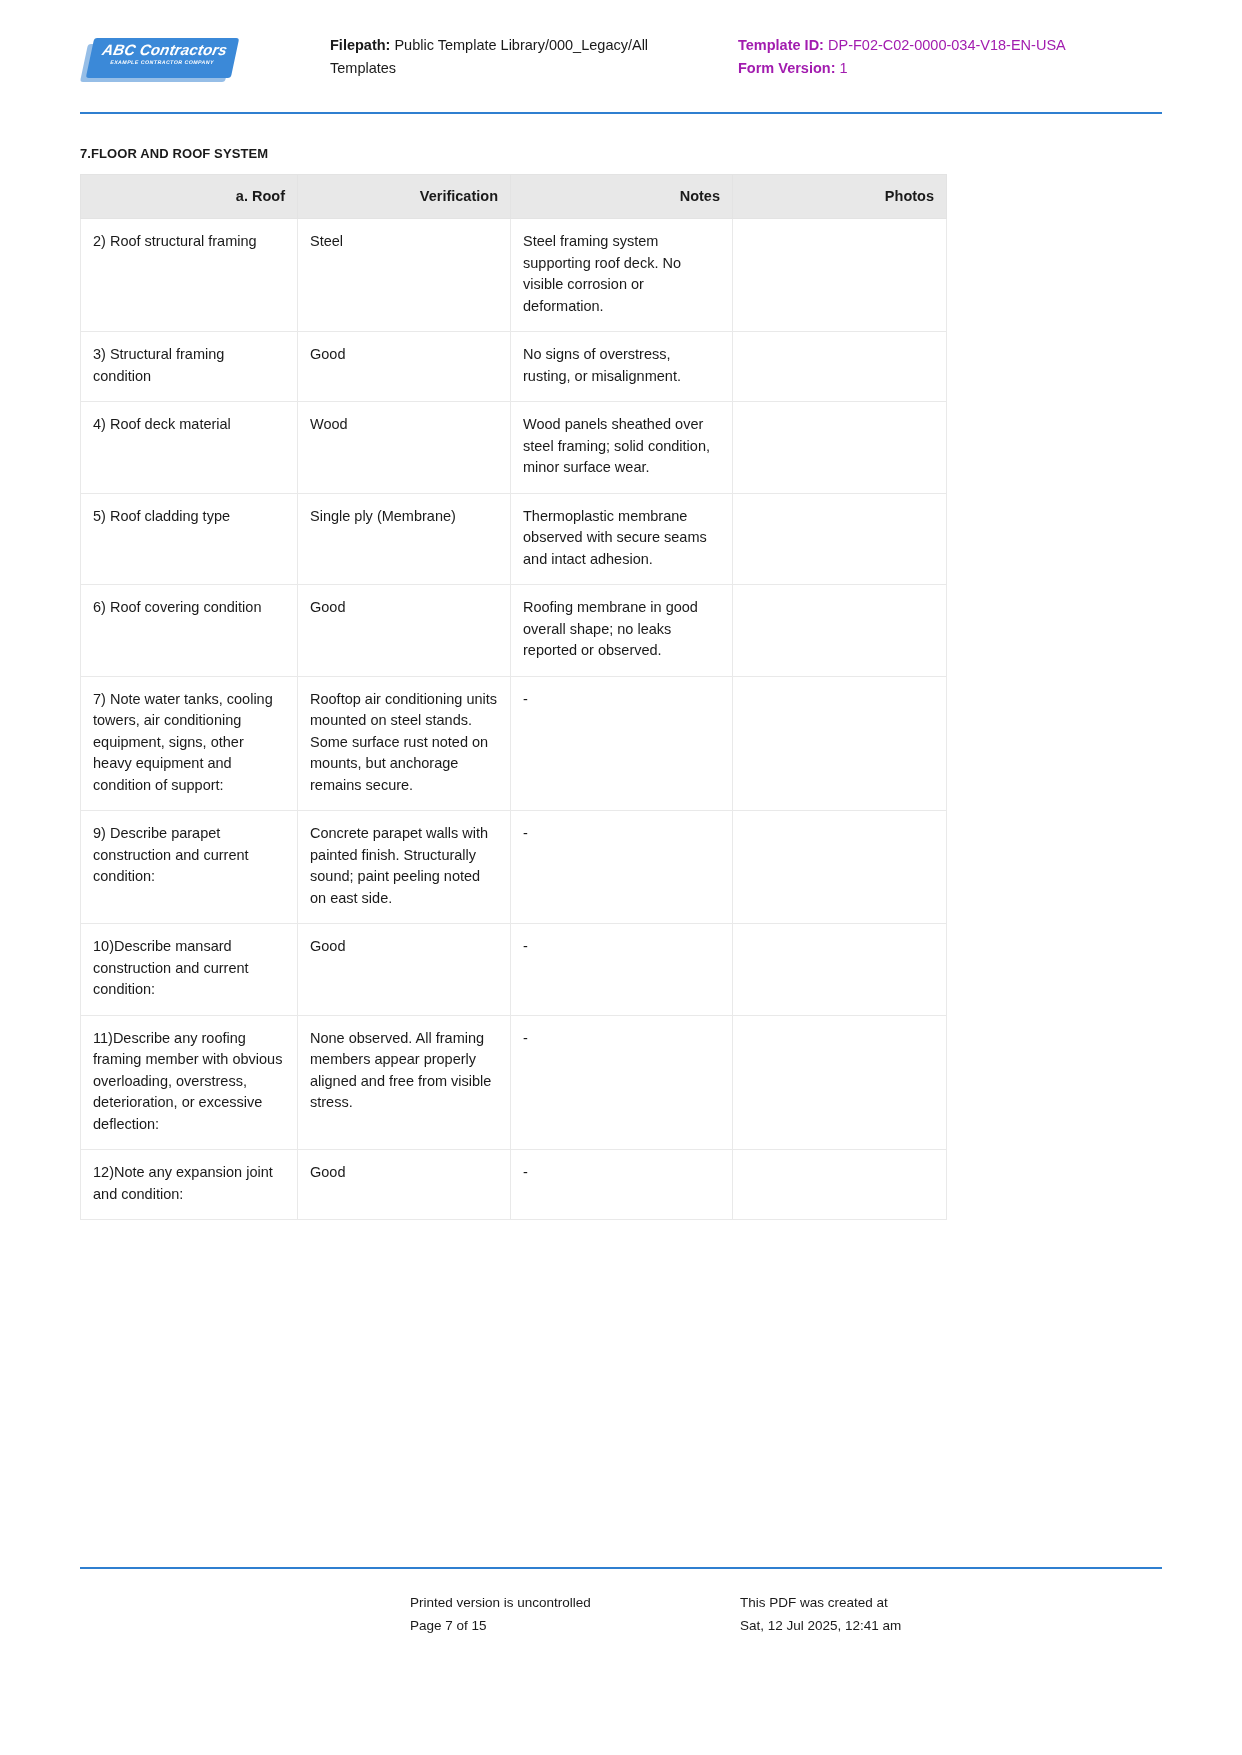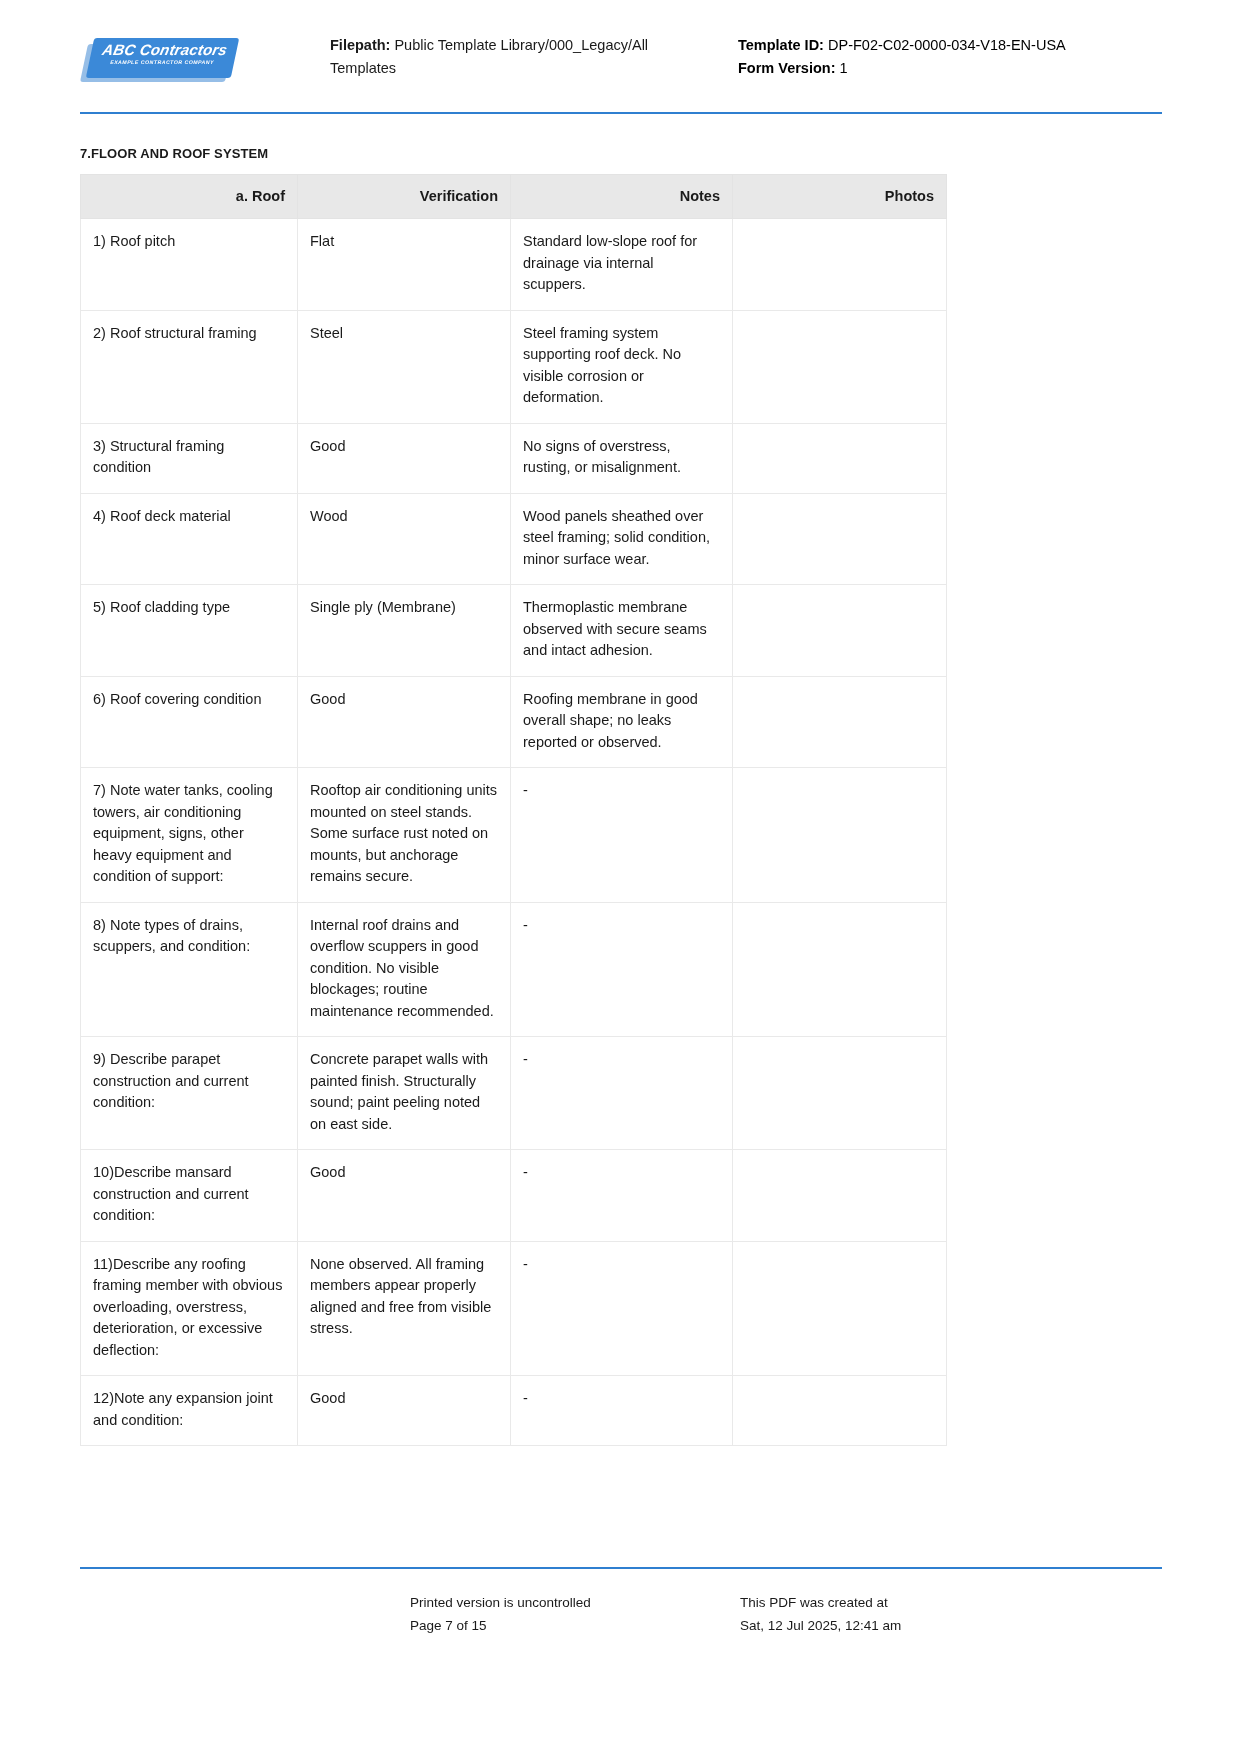--- a/index.html
+++ b/index.html
@@ -94,21 +94,21 @@
     font-size: 14.5px;
     line-height: 23px;
     color: #1a1a1a;
     padding-top: 8px;
   }
   .hdr-col-meta {
     flex: 1 1 auto;
     padding-left: 68px;
     font-size: 14.5px;
     line-height: 23px;
-    color: #000000;
+    color: #a21caf;
     padding-top: 8px;
   }
   .hdr-label { font-weight: bold; }
 
   .rule-top {
     height: 2px;
     background: #2f7fd0;
     margin-top: 14px;
   }
 
@@ -232,26 +232,20 @@
     <thead>
       <tr>
         <th>a. Roof</th>
         <th>Verification</th>
         <th>Notes</th>
         <th>Photos</th>
       </tr>
     </thead>
     <tbody>
         <tr>
-          <td>1) Roof pitch</td>
-          <td class="v-cyan">Flat</td>
-          <td>Standard low-slope roof for drainage via internal scuppers.</td>
-          <td></td>
-        </tr>
-        <tr>
           <td>2) Roof structural framing</td>
           <td class="v-purple">Steel</td>
           <td>Steel framing system supporting roof deck. No visible corrosion or deformation.</td>
           <td></td>
         </tr>
         <tr>
           <td>3) Structural framing condition</td>
           <td class="v-green">Good</td>
           <td>No signs of overstress, rusting, or misalignment.</td>
           <td></td>
@@ -270,26 +264,20 @@
         </tr>
         <tr>
           <td>6) Roof covering condition</td>
           <td class="v-green">Good</td>
           <td>Roofing membrane in good overall shape; no leaks reported or observed.</td>
           <td></td>
         </tr>
         <tr>
           <td>7) Note water tanks, cooling towers, air conditioning equipment, signs, other heavy equipment and condition of support:</td>
           <td class="v-none">Rooftop air conditioning units mounted on steel stands. Some surface rust noted on mounts, but anchorage remains secure.</td>
-          <td>-</td>
-          <td></td>
-        </tr>
-        <tr>
-          <td>8) Note types of drains, scuppers, and condition:</td>
-          <td class="v-none">Internal roof drains and overflow scuppers in good condition. No visible blockages; routine maintenance recommended.</td>
           <td>-</td>
           <td></td>
         </tr>
         <tr>
           <td>9) Describe parapet construction and current condition:</td>
           <td class="v-none">Concrete parapet walls with painted finish. Structurally sound; paint peeling noted on east side.</td>
           <td>-</td>
           <td></td>
         </tr>
         <tr>

